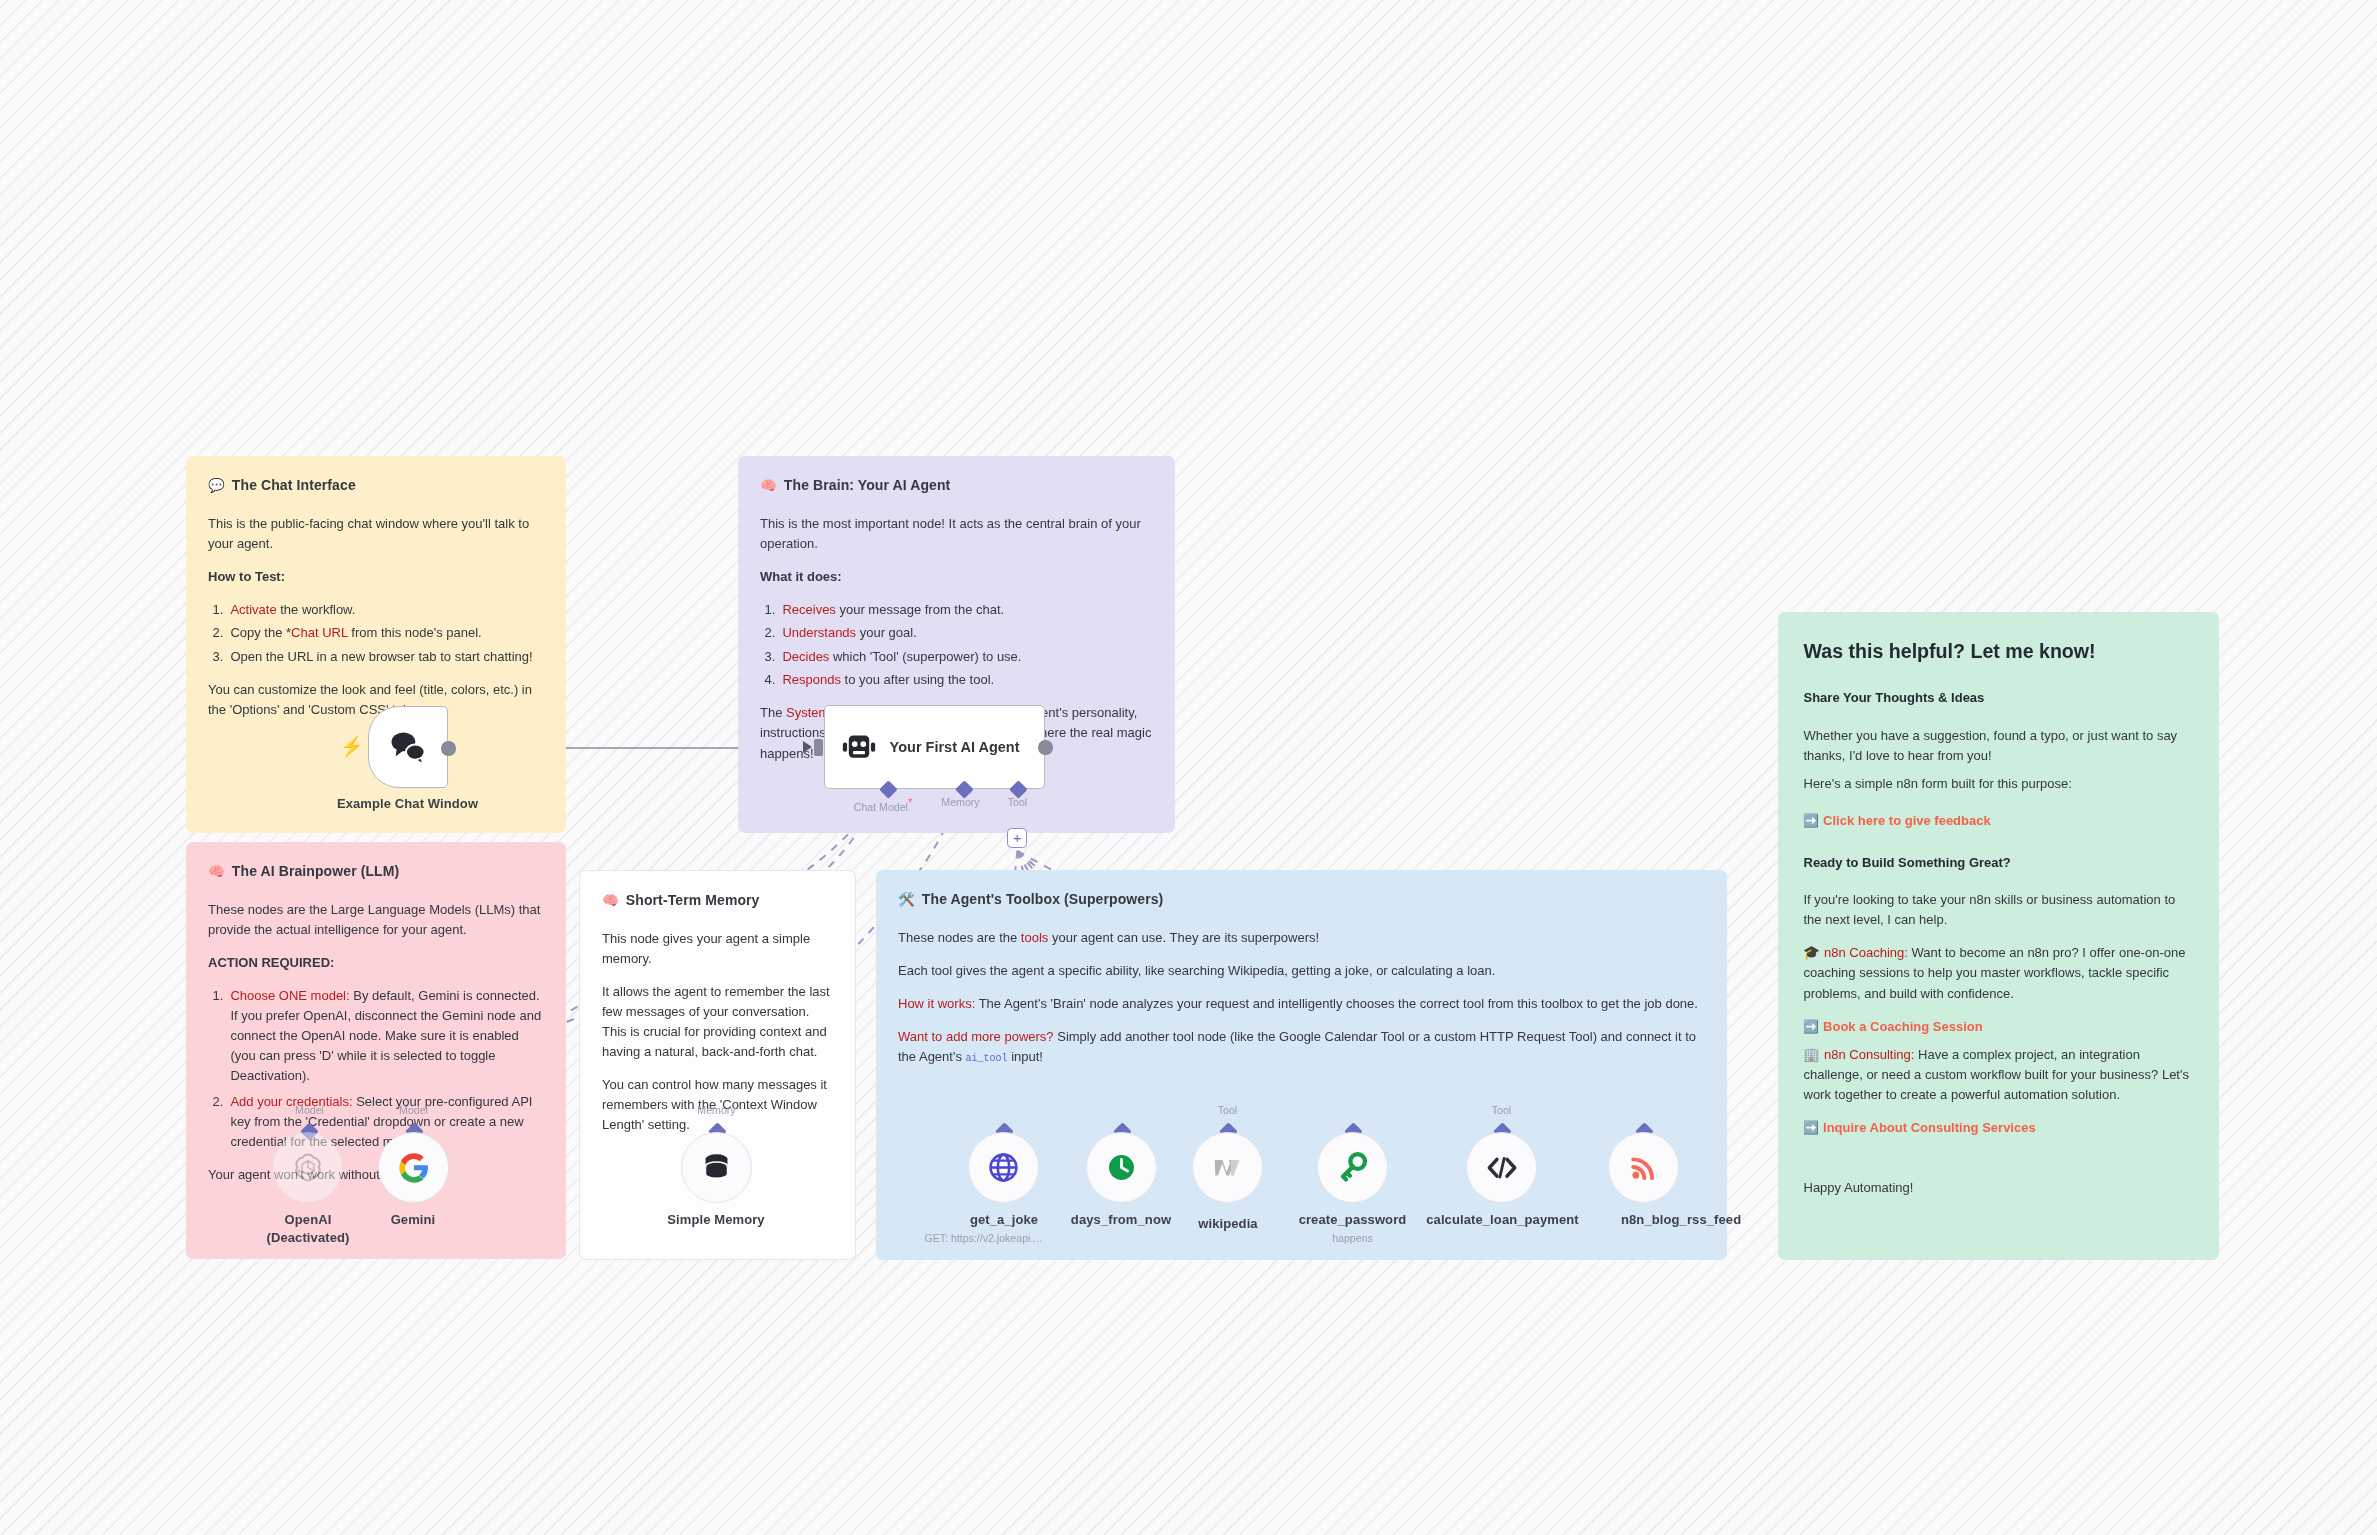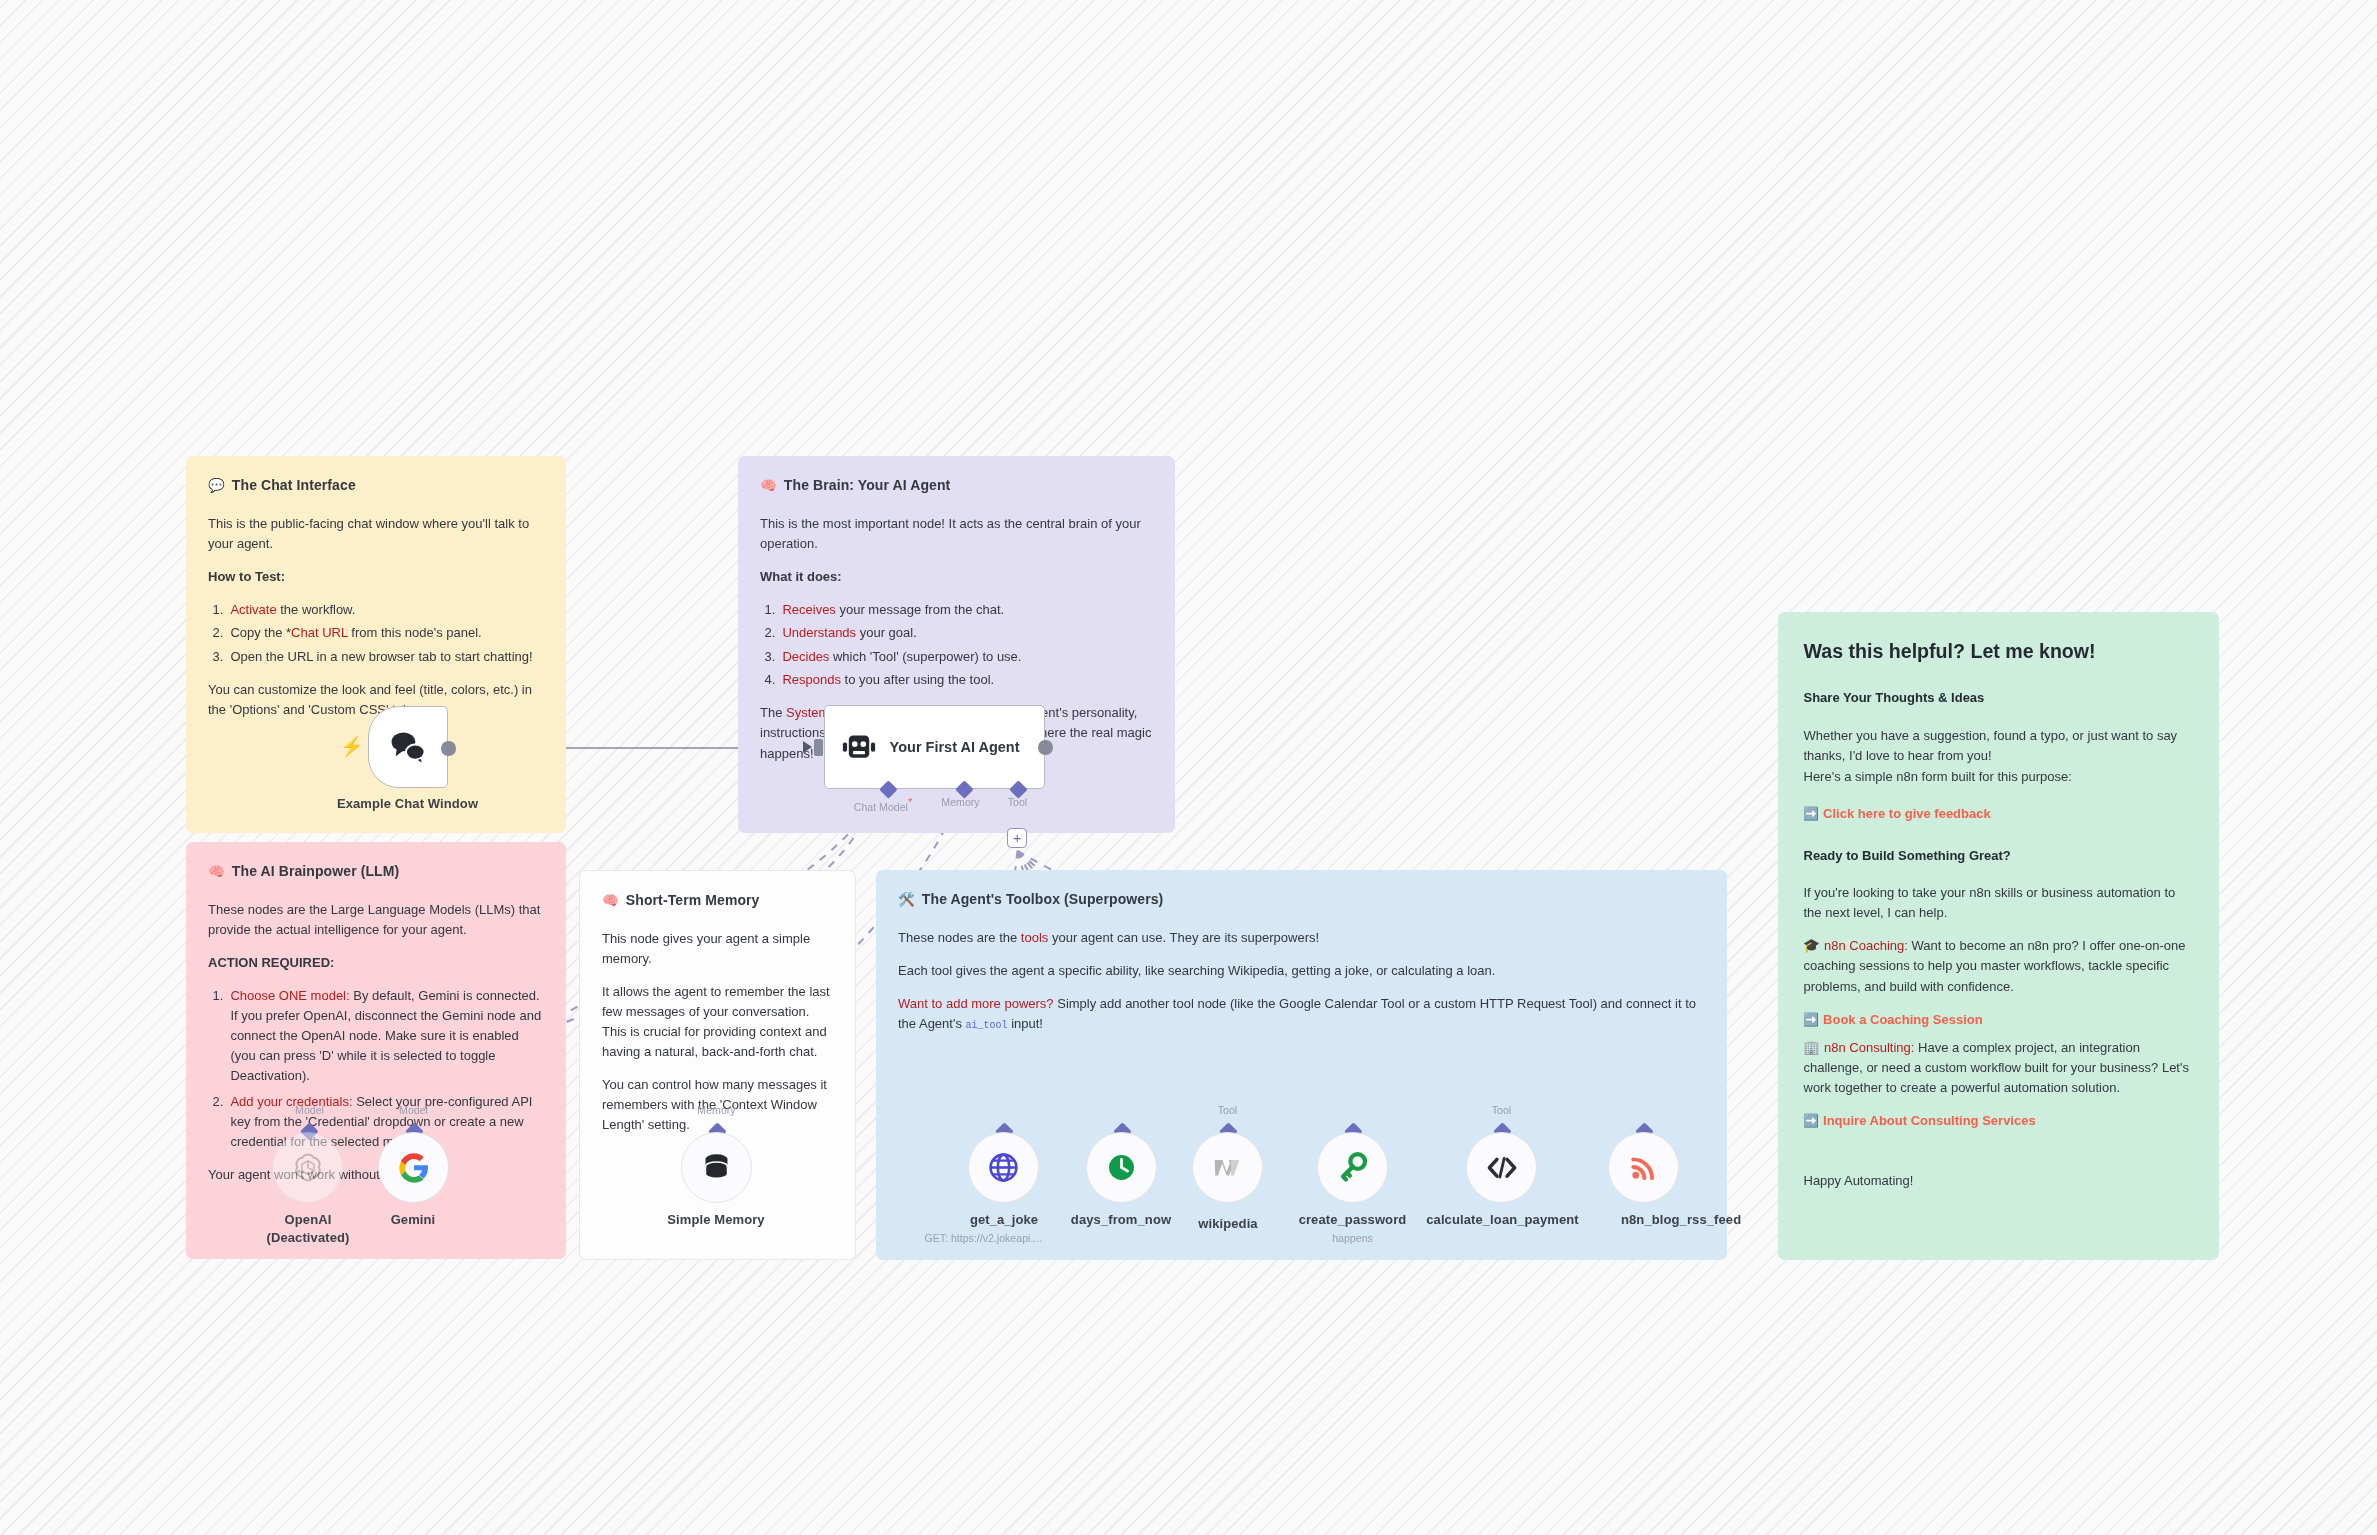--- a/index.html
+++ b/index.html
@@ -239,28 +239,31 @@
   <div class="sticky n-blue" style="left:876px; top:870px; width:851px; height:390px;">
     <h3>
       <span class="note-emoji">🛠️</span>
       <span>The Agent's Toolbox (Superpowers)</span>
     </h3>
     <p>
       <span>These nodes are the </span><b>tools</b><span> your agent can use. They are its superpowers!</span>
     </p>
     <p>Each tool gives the agent a specific ability, like searching Wikipedia, getting a joke, or calculating a loan.</p>
     <p>
+      <b>How it works:</b><span> The Agent's 'Brain' node analyzes your request and intelligently chooses the correct tool from this toolbox to get the job done.</span>
+    </p>
+    <p>
       <b>Want to add more powers?</b><span> Simply add another tool node (like the Google Calendar Tool or a custom HTTP Request Tool) and connect it to the Agent's </span><span class="code-inline">ai_tool</span><span> input!</span>
     </p>
   </div>
 
   <div class="sticky n-green" style="left:1778px; top:612px; width:441px; height:648px; padding:24px 25.5px;">
     <div class="green-h1">Was this helpful? Let me know!</div>
     <div class="green-h2">Share Your Thoughts &amp; Ideas</div>
-    <p style="margin-bottom:1px">Whether you have a suggestion, found a typo, or just want to say thanks, I'd love to hear from you!</p>
+    <p style="margin-bottom:8px">Whether you have a suggestion, found a typo, or just want to say thanks, I'd love to hear from you!</p>
     <p>Here's a simple n8n form built for this purpose:</p>
     <p style="margin:17px 0 8.5px">
       <span class="arrow-emoji">➡️</span>
       <a href="#" class="link">Click here to give feedback</a>
     </p>
     <div class="green-h2">Ready to Build Something Great?</div>
     <p>If you're looking to take your n8n skills or business automation to the next level, I can help.</p>
     <p>
       <span class="note-emoji">🎓</span>
       <b>n8n Coaching:</b><span> Want to become an n8n pro? I offer one-on-one coaching sessions to help you master workflows, tackle specific problems, and build with confidence.</span>

